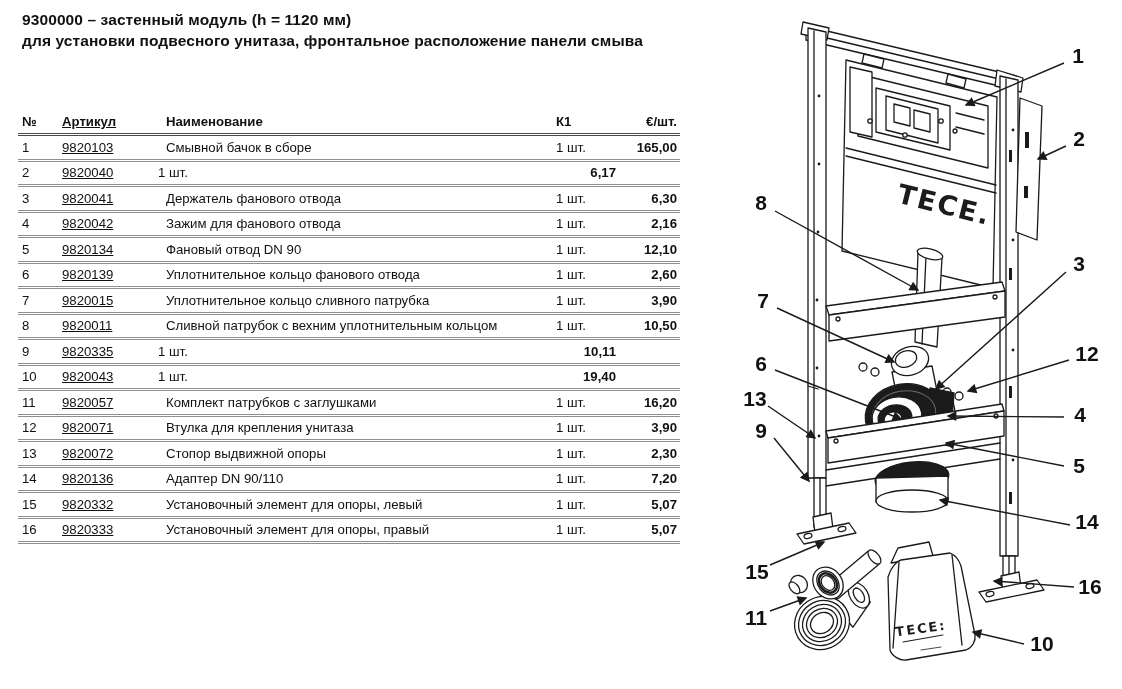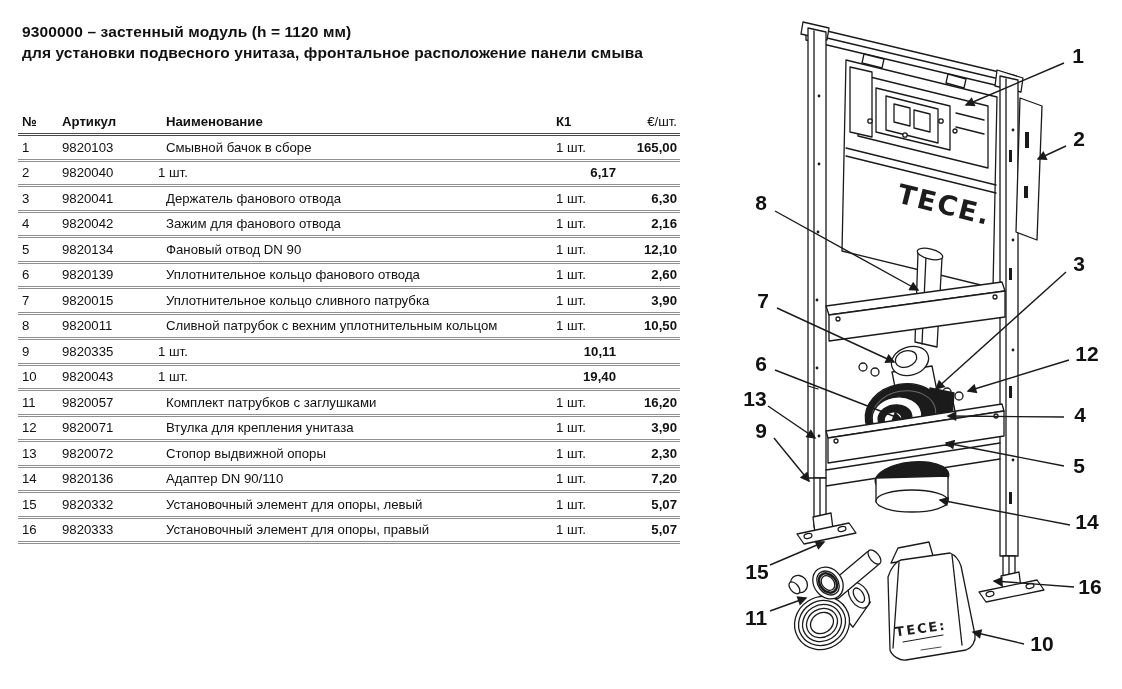--- a/index.html
+++ b/index.html
@@ -1,35 +1,35 @@
 <!DOCTYPE html>
 <html><head>
 <meta charset="utf-8">
 <style>
   html,body{margin:0;padding:0;}
   body{
     width:1122px;height:689px;position:relative;background:#fff;
     font-family:"Liberation Sans", sans-serif;color:#111;overflow:hidden;
   }
-  .title-block{position:absolute;left:22px;top:21px;width:700px;}
+  .title-block{position:absolute;left:22px;top:9px;width:700px;}
   .title-line{font-size:15.5px;font-weight:bold;line-height:21px;letter-spacing:0.1px;}
   .parts-table{position:absolute;left:18px;top:110px;width:662px;font-size:13.2px;}
   .t-row{
     display:grid;
     grid-template-columns:44px 93px 398px 66px 1fr;
     align-items:center;height:22.5px;
     border-bottom:3px double #8f8f8f;
   }
   .t-row.header{height:23px;font-weight:bold;border-bottom:3px double #4a4a4a;}
   .c-num{padding-left:4px;}
-  .c-article{padding-left:0;}
+  .c-article{padding-left:0;text-decoration:underline;}
   .c-name{padding-left:11px;white-space:nowrap;overflow:hidden;}
   .c-k1{padding-left:3px;white-space:nowrap;}
   .c-price{text-align:right;padding-right:3px;font-weight:bold;white-space:nowrap;}
-  .t-row.header .c-price{font-weight:normal;}
+  .t-row.header .c-price{font-weight:bold;}
   .diagram{position:absolute;left:740px;top:0;width:382px;height:689px;}
   svg text.callout{font-family:"Liberation Sans",sans-serif;font-weight:bold;font-size:21px;fill:#111;}
   svg text.logo{font-family:"DejaVu Sans",sans-serif;font-weight:bold;letter-spacing:2px;fill:#1c1c1c;}
 </style>
 </head>
 <body>
 
 <div class="title-block">
   <div class="title-line">9300000 – застенный модуль (h = 1120 мм)</div>
   <div class="title-line">для установки подвесного унитаза, фронтальное расположение  панели смыва</div>

